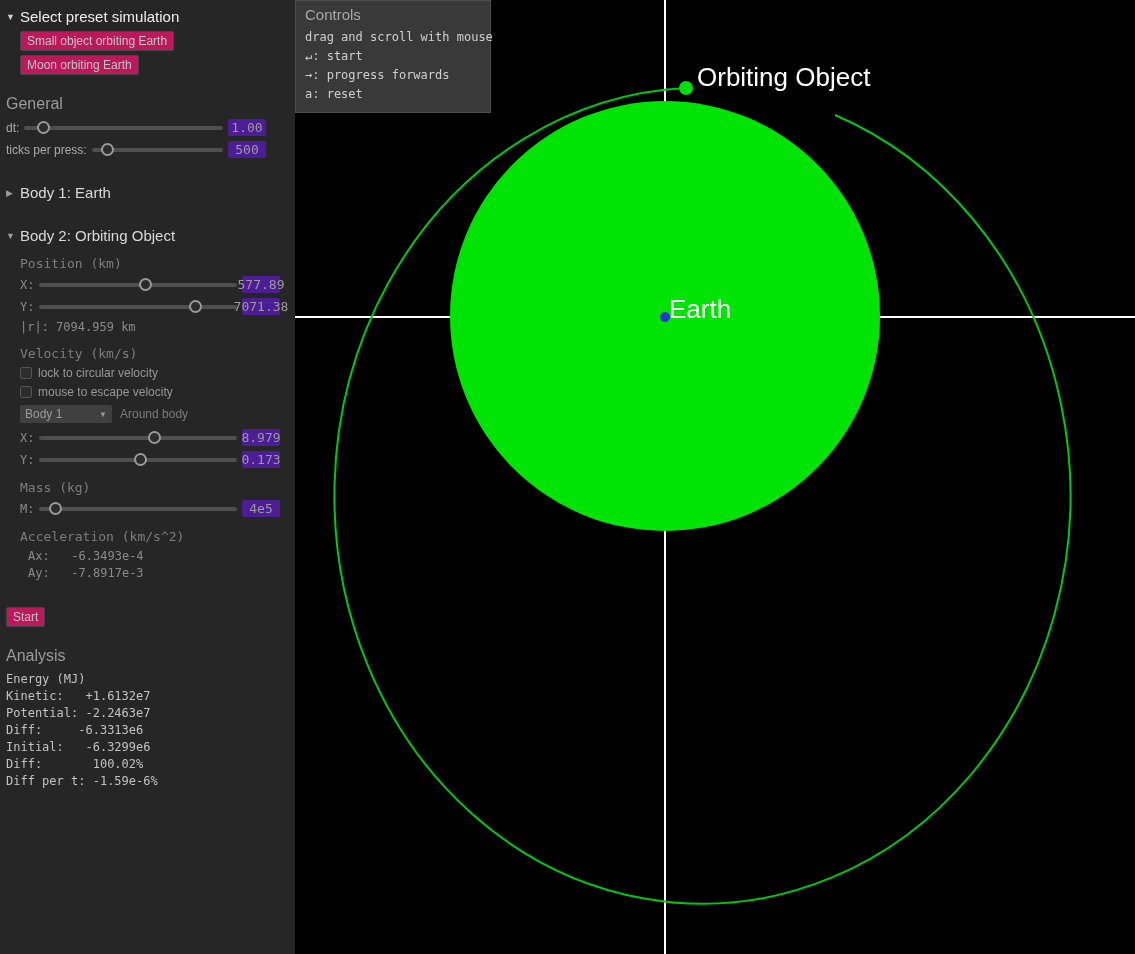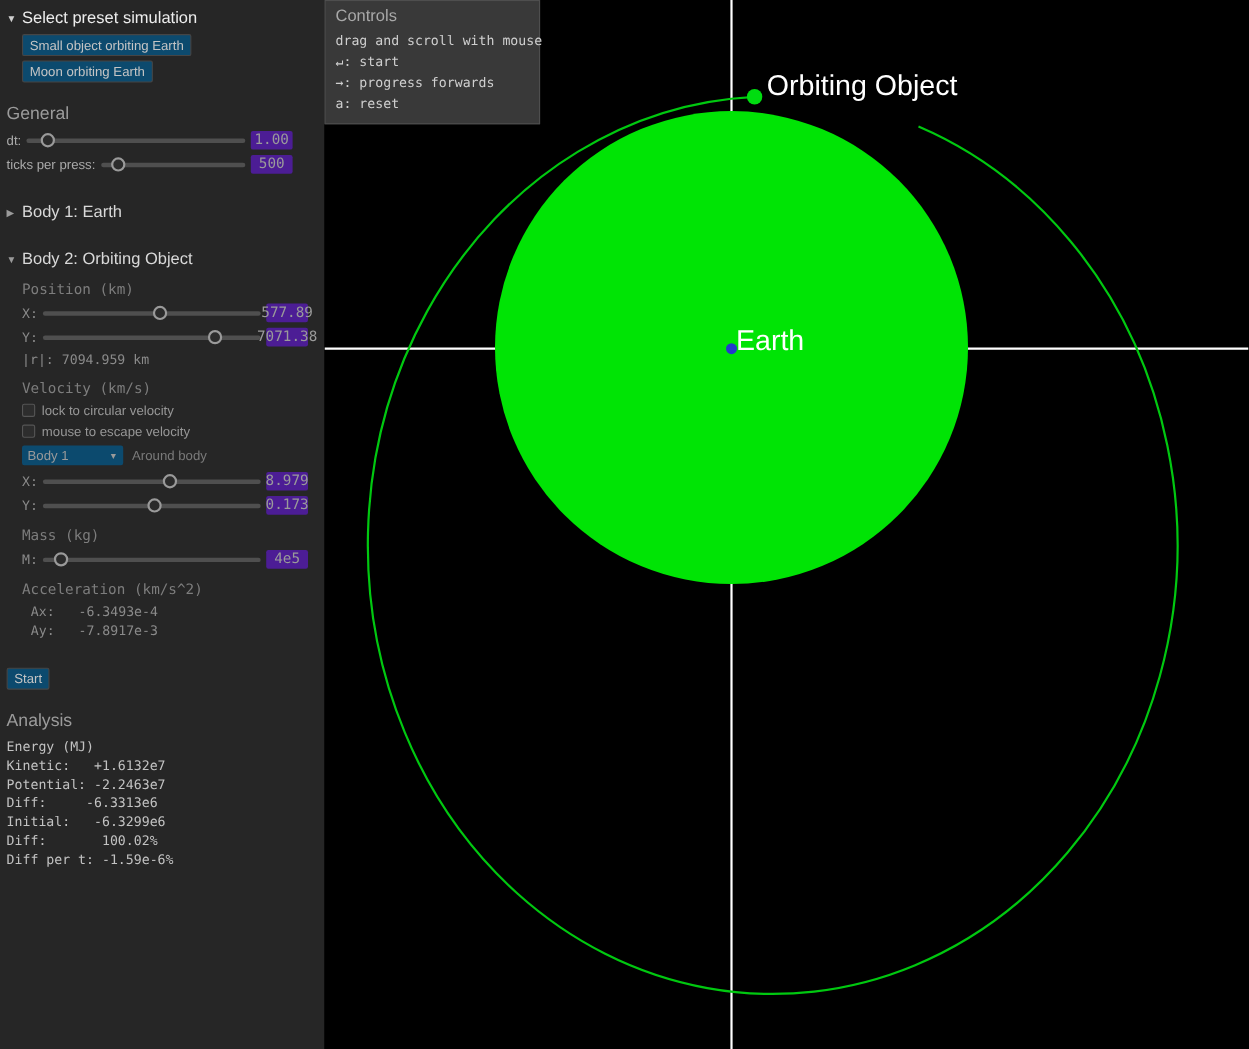--- a/index.html
+++ b/index.html
@@ -4,21 +4,21 @@
 <style>
   * { box-sizing: border-box; }
   html,body { margin:0; padding:0; background:#000; }
   body { width:1135px; height:954px; overflow:hidden; font-family:"Liberation Sans",sans-serif; }
   .app { position:relative; width:1135px; height:954px; }
 
   
   .sidebar { position:absolute; left:0; top:0; width:295px; height:954px; background:#262626; padding:6px 6px 6px 6px; overflow:hidden; }
   .arrow { font-size:9px; color:#cfcfcf; width:11px; display:inline-block; }
   .hdr-top { display:flex; align-items:center; gap:3px; color:#ededed; font-size:15px; margin:2px 0 6px 0; cursor:default; }
-  .btn { display:block; background:#0c4a6e; color:#c4c4c4; border:1px solid #454545; font-size:12px; font-family:"Liberation Sans",sans-serif; padding:2px 6px; margin:4px 0 4px 14px; border-radius:2px; cursor:pointer; }
+  .btn { display:block; background:#be185d; color:#c4c4c4; border:1px solid #454545; font-size:12px; font-family:"Liberation Sans",sans-serif; padding:2px 6px; margin:4px 0 4px 14px; border-radius:2px; cursor:pointer; }
   .btn-start { margin:24px 0 0 0; display:inline-block; }
   .section-header { color:#9b9b9b; font-size:16px; margin:20px 0 6px 0; }
   .body-header { display:flex; align-items:center; gap:3px; color:#d9d9d9; font-size:15px; margin:26px 0 4px 0; cursor:default; }
   .body-header .arrow { color:#9a9a9a; }
   .sub { margin-left:14px; }
   .sub-header { font-family:"DejaVu Sans Mono","Liberation Mono",monospace; color:#7d7d7d; font-size:13px; margin:12px 0 5px 14px; }
   .mono { font-family:"DejaVu Sans Mono","Liberation Mono",monospace; font-size:12px; color:#8a8a8a; white-space:pre; }
   .mono-line { margin:3px 0 3px 14px; }
   .accel-line { margin-left:22px; }
 
@@ -30,21 +30,21 @@
   input[type=range]::-webkit-slider-runnable-track { height:4px; background:#4f4f4f; border-radius:2px; }
   input[type=range]::-webkit-slider-thumb { -webkit-appearance:none; width:13px; height:13px; border-radius:50%; background:#2b2b2b; border:2px solid #9a9a9a; margin-top:-5px; }
   input[type=range]::-moz-range-track { height:4px; background:#4f4f4f; border-radius:2px; }
   input[type=range]::-moz-range-thumb { width:9px; height:9px; border-radius:50%; background:#2b2b2b; border:2px solid #9a9a9a; }
   .valuebox { width:38px; height:17px; flex:0 0 38px; background:#4c1d95; color:#9a9a9a; font-family:"DejaVu Sans Mono","Liberation Mono",monospace; font-size:13px; display:flex; align-items:center; justify-content:center; border-radius:2px; }
 
   .check-row { display:flex; align-items:center; gap:6px; margin:5px 0 5px 14px; color:#979797; font-size:12px; }
   .checkbox { width:12px; height:12px; background:#2d2d2d; border:1px solid #555; border-radius:2px; flex:0 0 12px; }
 
   .around-row { display:flex; align-items:center; gap:8px; margin:6px 0 6px 14px; }
-  .dropdown { width:92px; height:18px; background:#0c4a6e; color:#9a9a9a; font-size:12px; display:flex; align-items:center; justify-content:space-between; padding:0 5px; border-radius:2px; cursor:pointer; }
+  .dropdown { width:92px; height:18px; background:#404040; color:#9a9a9a; font-size:12px; display:flex; align-items:center; justify-content:space-between; padding:0 5px; border-radius:2px; cursor:pointer; }
   .dropdown .dd-arrow { font-size:8px; color:#9a9a9a; }
   .around-label { color:#7a7a7a; font-size:12px; }
 
   .analysis-header { color:#9b9b9b; font-size:16px; margin:20px 0 6px 0; }
   .analysis-line { font-family:"DejaVu Sans Mono","Liberation Mono",monospace; font-size:12px; color:#c2c2c2; line-height:17px; white-space:pre; }
 
   
   .canvas { position:absolute; left:295px; top:0; width:840px; height:954px; background:#000; }
   .canvas svg { display:block; }
   svg text { font-family:"Liberation Sans",sans-serif; }

